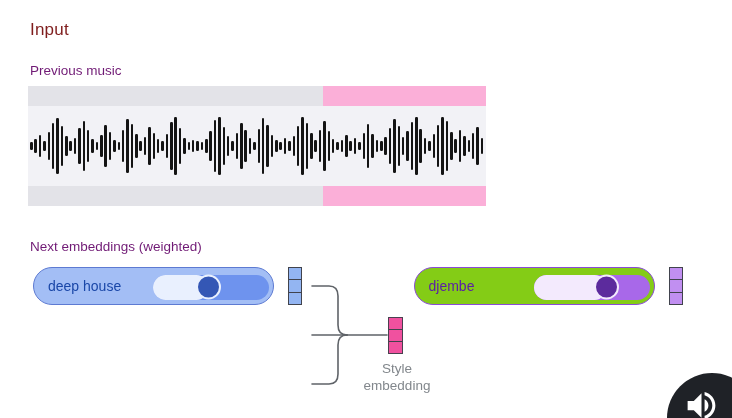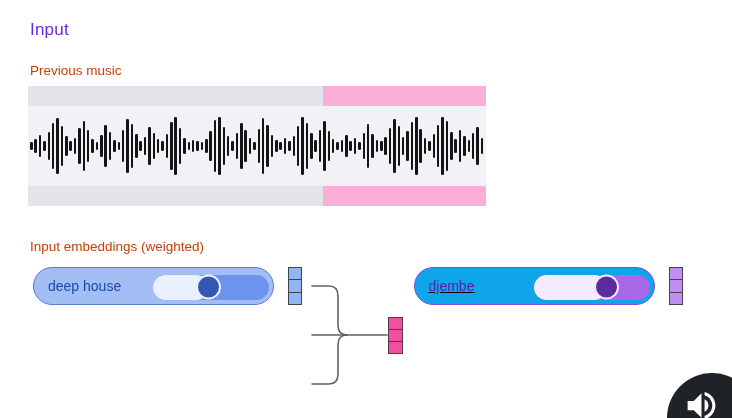--- a/index.html
+++ b/index.html
@@ -3,24 +3,24 @@
 <meta charset="utf-8">
 <style>
   html,body{margin:0;padding:0;}
   body{
     width:732px;height:418px;position:relative;overflow:hidden;background:#ffffff;
     font-family:"Liberation Sans", sans-serif;
   }
   .stage{position:absolute;inset:0;width:732px;height:418px;overflow:hidden;}
 
   
-  .h-title{position:absolute;top:20px;font-size:17px;color:#6d28d9;letter-spacing:.2px;}
+  .h-title{position:absolute;top:20px;font-size:17px;color:#7f1d1d;letter-spacing:.2px;}
   #input-title{left:30px;}
   #prediction-title{left:604px;}
-  .sub{position:absolute;font-size:13.5px;color:#c2410c;}
+  .sub{position:absolute;font-size:13.5px;color:#701a75;}
   #prev-label{left:30px;top:63px;}
   #next-label{left:604px;top:63px;}
   #te-label{left:30px;top:239px;}
 
   
   .waveform{position:absolute;left:28px;top:86px;width:458px;height:120px;}
   .strip{height:20px;display:flex;}
   .strip-gray{height:100%;}
   .strip-pink{flex:1;height:100%;}
   .wave-area{height:80px;display:flex;align-items:center;justify-content:space-between;padding:0 2px;box-sizing:border-box;}
@@ -173,40 +173,40 @@
         <div class="bar" style="height: 26px; background: rgb(20, 20, 20);"></div>
         <div class="bar" style="height: 38px; background: rgb(20, 20, 20);"></div>
         <div class="bar" style="height: 16px; background: rgb(20, 20, 20);"></div>
       </div>
     <div class="strip">
       <div class="strip-gray" style="width: 295px; background: rgb(227, 227, 232);"></div>
       <div class="strip-pink" style="background: rgb(251, 175, 216);"></div>
     </div>
   </div>
 
-  <div id="te-label" class="sub">Input embeddings (weighted)</div>
+  <div id="te-label" class="sub">Next embeddings (weighted)</div>
 
   <div id="rows">
     <div class="row">
       <div class="pill" style="background: rgb(163, 190, 245); border-color: rgb(93, 122, 210);">
         <span class="pill-label" style="color: rgb(26, 71, 168);">deep house</span>
         <div class="track" style="background: rgb(110, 147, 238);">
           <div class="track-light" style="width: 56.2px; background: rgb(233, 240, 254);"></div>
           <div class="knob" style="left: 43.2px; background: rgb(52, 87, 181); border-color: rgb(233, 240, 254);"></div>
         </div>
       </div>
       <div class="vector">
           <div class="vcell" style="background: rgb(147, 181, 242);"></div>
           <div class="vcell" style="background: rgb(147, 181, 242);"></div>
           <div class="vcell" style="background: rgb(147, 181, 242);"></div>
         </div>
     </div>
 
     <div class="row">
-      <div class="pill" style="background: #0ea5e9; border-color: rgb(138, 75, 215); text-decoration: underline;">
+      <div class="pill" style="background: #84cc16; border-color: rgb(138, 75, 215);">
         <span class="pill-label" style="color: rgb(91, 28, 168);">djembe</span>
         <div class="track" style="background: rgb(168, 104, 233);">
           <div class="track-light" style="width: 73.3px; background: rgb(243, 234, 253);"></div>
           <div class="knob" style="left: 60.3px; background: rgb(92, 43, 157); border-color: rgb(243, 234, 253);"></div>
         </div>
       </div>
       <div class="vector">
           <div class="vcell" style="background: rgb(193, 143, 241);"></div>
           <div class="vcell" style="background: rgb(193, 143, 241);"></div>
           <div class="vcell" style="background: rgb(193, 143, 241);"></div>
@@ -229,20 +229,21 @@
       <path d="M7,129 H24 Q33,129 33,119 V90 Q33,80 42,80"></path>
       <path d="M42,80 H82"></path>
     </g>
   </svg>
 
   <div id="style-vector">
       <div class="vcell" style="background: rgb(240, 81, 159);"></div>
       <div class="vcell" style="background: rgb(240, 81, 159);"></div>
       <div class="vcell" style="background: rgb(240, 81, 159);"></div>
     </div>
+  <div id="style-label">Style embedding</div>
 
   <button id="audio-btn" style="background: rgb(31, 34, 39);">
     <svg width="37" height="37" viewBox="0 0 24 24">
       <path d="M3 9v6h4l5 5V4L7 9H3zm13.5 3c0-1.77-1.02-3.29-2.5-4.03v8.05c1.48-.73 2.5-2.25 2.5-4.02zM14 3.23v2.06c2.89.86 5 3.54 5 6.71s-2.11 5.85-5 6.71v2.06c4.01-.91 7-4.49 7-8.77s-2.99-7.86-7-8.77z" fill="#ffffff"></path>
     </svg>
   </button>
 
 </div>
 
 </body></html>

